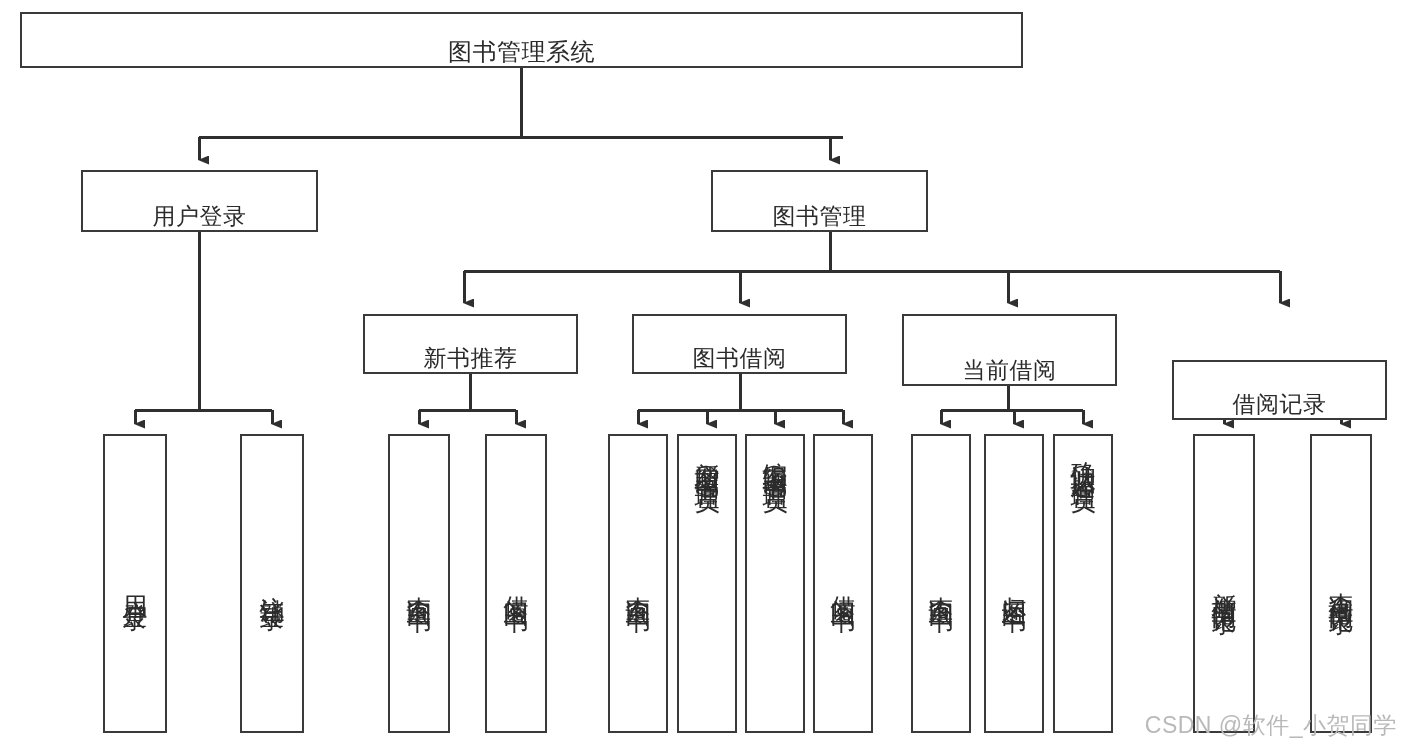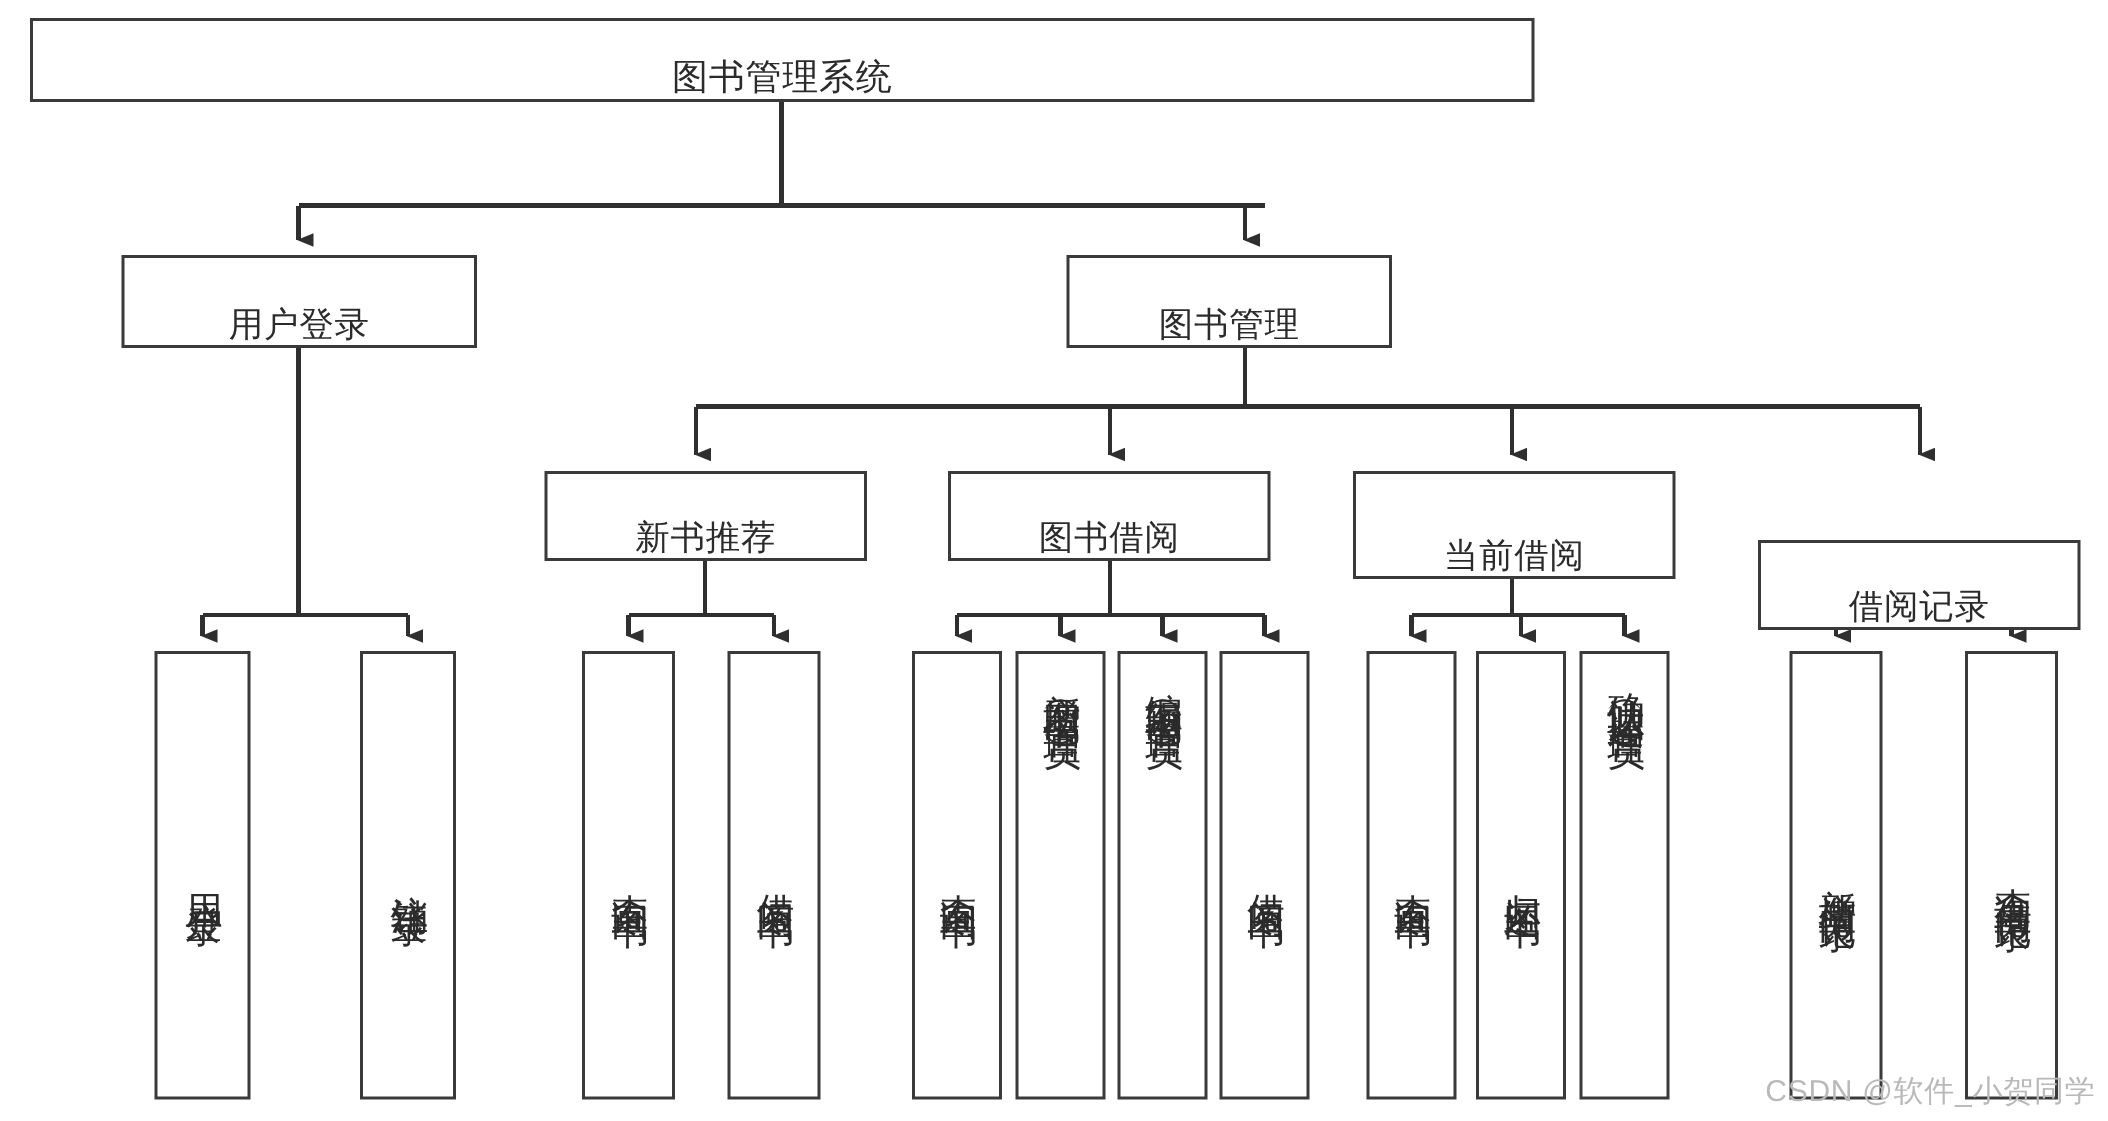--- a/index.html
+++ b/index.html
@@ -66,21 +66,21 @@
     line-height: 1;
   }
   .node.v.mid {
     align-items: center;
     padding-top: 0;
   }
   #watermark {
     position: absolute;
     right: 8px;
     bottom: 6px;
-    font-size: 20px;
+    font-size: 23px;
     color: #b9b9b9;
     letter-spacing: 0.5px;
     z-index: 8;
     white-space: nowrap;
     font-family: "Liberation Sans", "DejaVu Sans", sans-serif;
   }
 </style>
 </head>
 <body>
 

